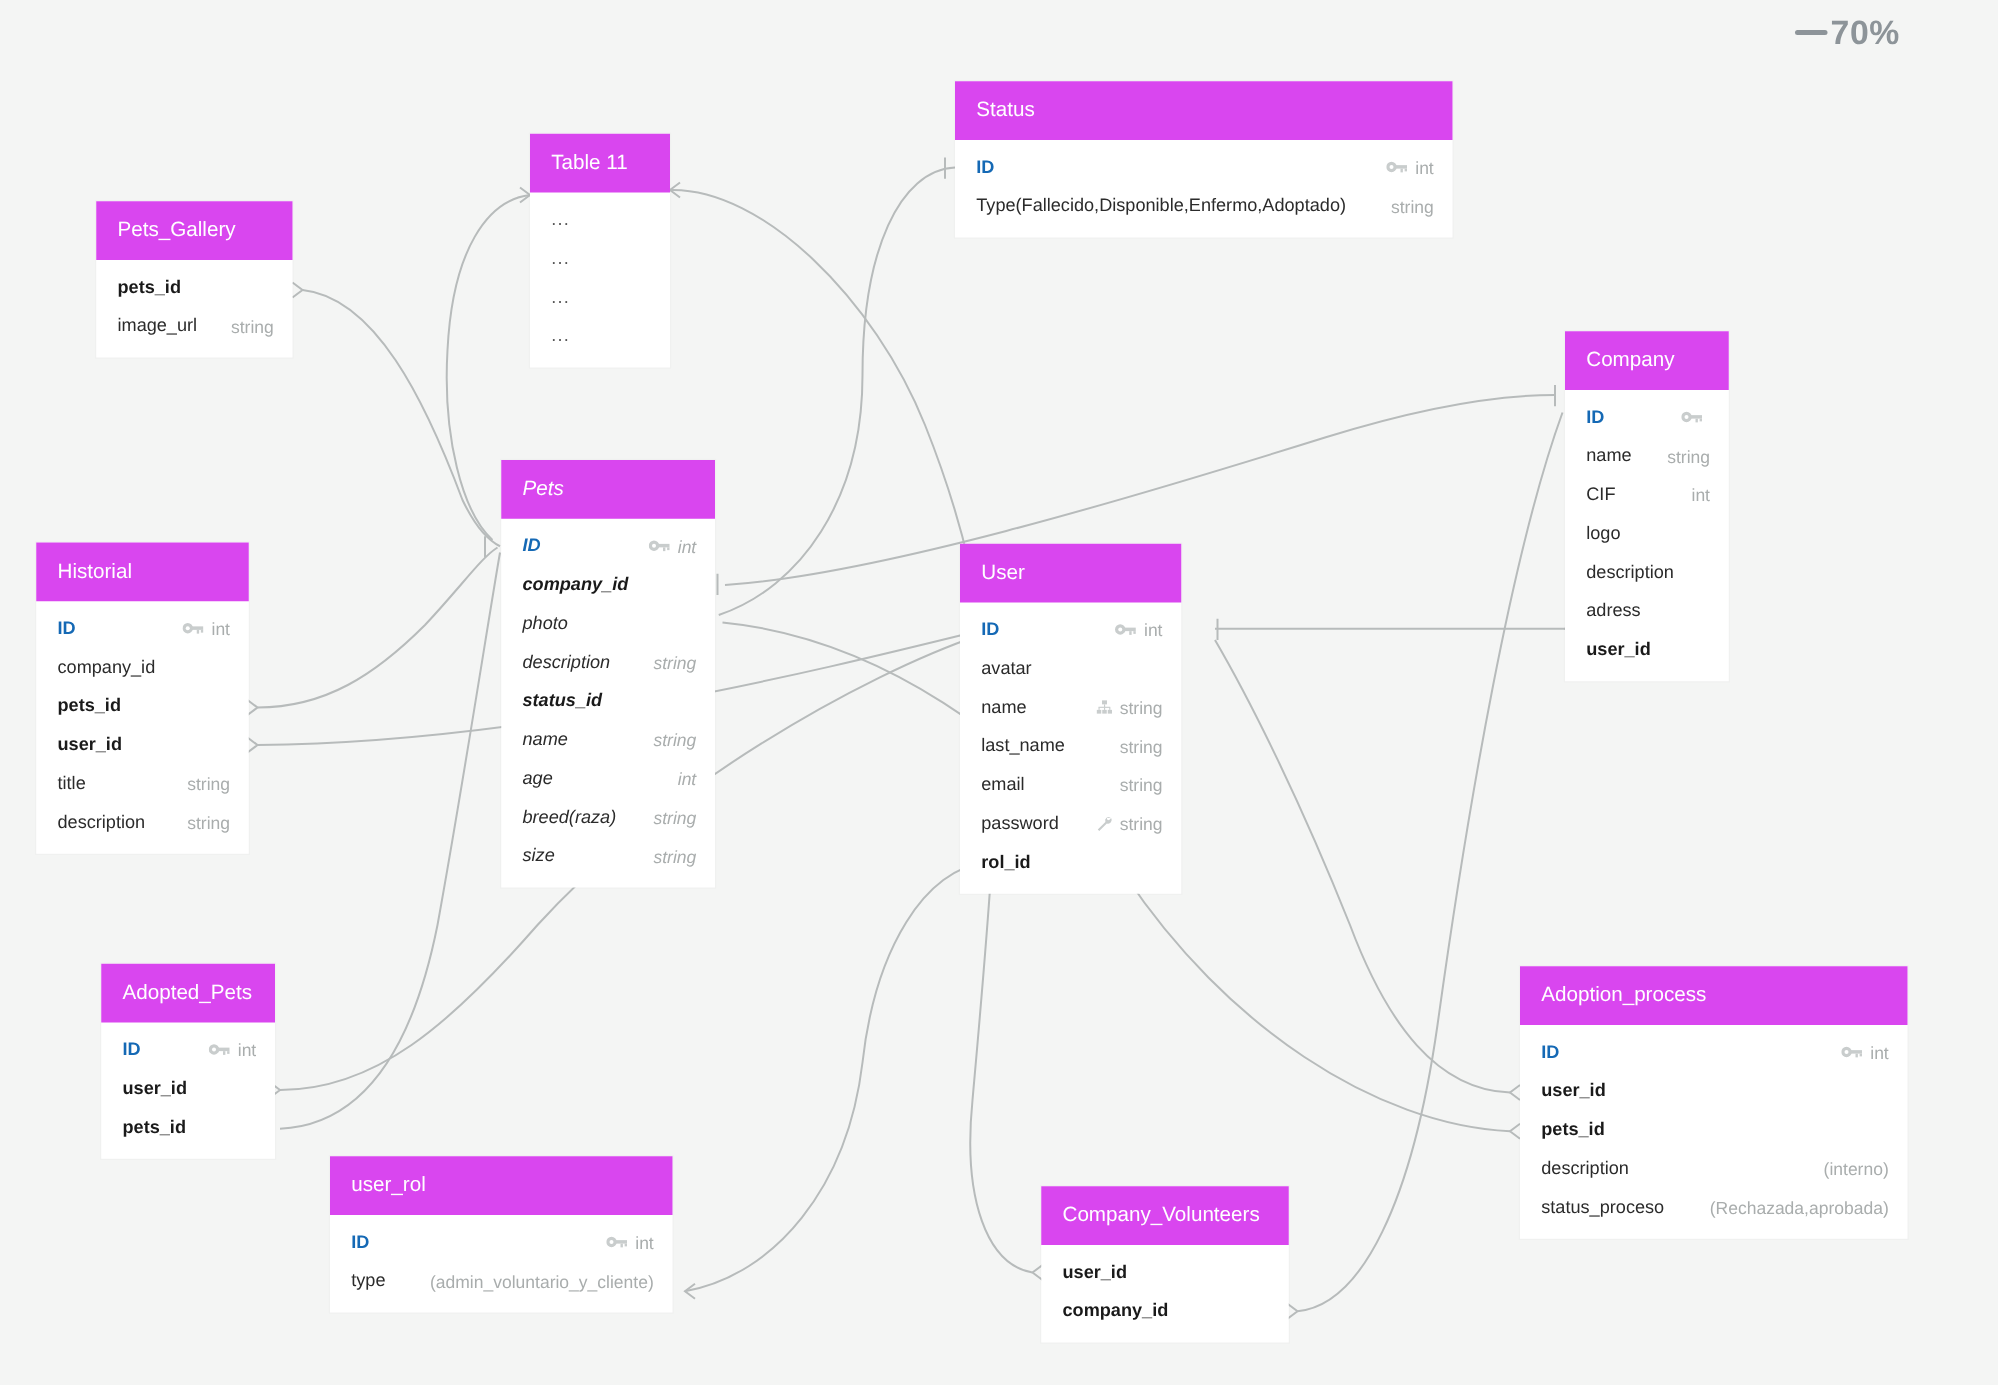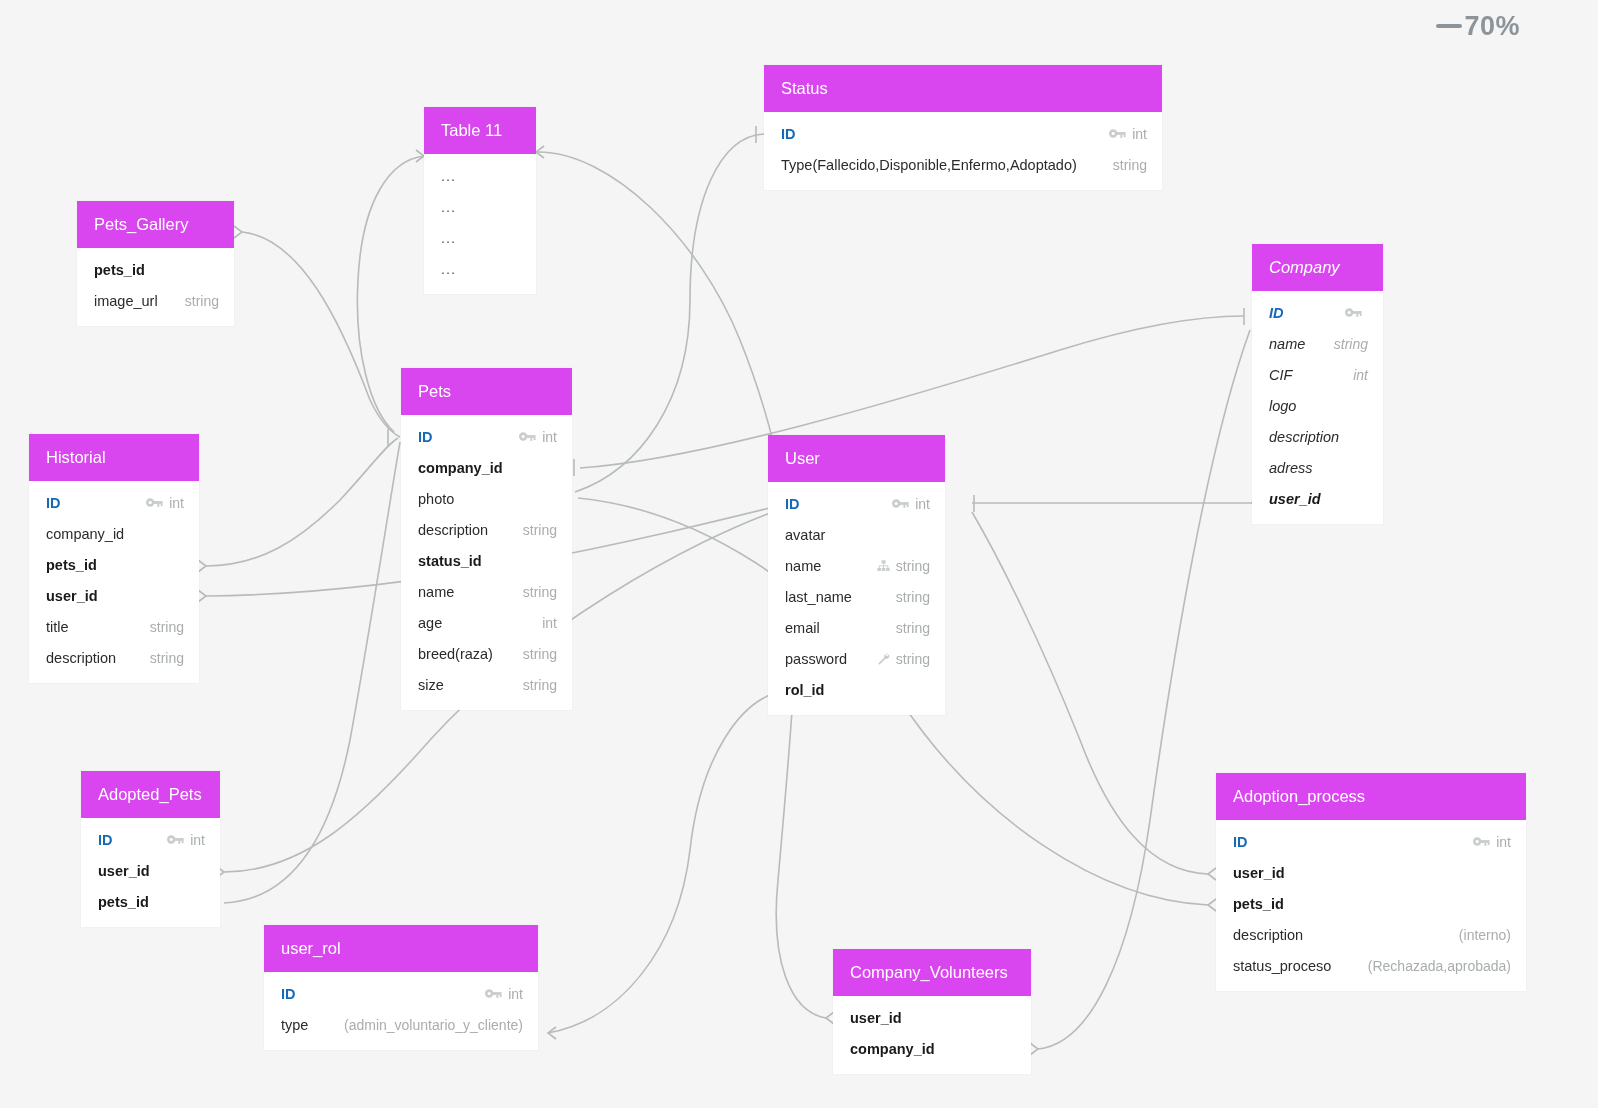--- a/index.html
+++ b/index.html
@@ -210,21 +210,21 @@
       <path d="M1216,868 L1208,874 L1216,880"></path>
     </g>
 
     <g>
       <path d="M1208,905 C1100,900 980,820 900,700 C820,590 700,510 578,498"></path>
       <path d="M1216,899 L1208,905 L1216,911"></path>
     </g>
 
   </svg>
 
-  <div class="table" id="t-pets_gallery" style="left: 77px; top: 161px; width: 157px; margin-top: 40px;">
+  <div class="table" id="t-pets_gallery" style="left: 77px; top: 161px; width: 157px;">
     <div class="table-header">Pets_Gallery</div>
     <div class="table-body">
       <div class="row fk">
         <span class="fname">pets_id</span>
         <span class="spacer"></span>
         <span class="ftype"></span>
       </div>
       <div class="row">
         <span class="fname">image_url</span>
         <span class="spacer"></span>
@@ -269,21 +269,21 @@
         <span class="ftype">int</span>
       </div>
       <div class="row">
         <span class="fname">Type(Fallecido,Disponible,Enfermo,Adoptado)</span>
         <span class="spacer"></span>
         <span class="ftype">string</span>
       </div>
     </div>
   </div>
 
-  <div class="table" id="t-company" style="left: 1252px; top: 244px; width: 131px; font-style: italic;">
+  <div class="table" id="t-company" style="left: 1252px; top: 265px; width: 131px;">
     <div class="table-header">Company</div>
     <div class="table-body">
       <div class="row pk">
         <span class="fname">ID</span>
         <span class="spacer"></span>
         <span class="ficon">
           <svg class="ico" width="17" height="11" viewBox="0 0 17 11">
               <circle cx="4.2" cy="5.5" r="4.2" fill="#c9cdcd"></circle>
               <circle cx="4.2" cy="5.5" r="1.6" fill="#ffffff"></circle>
               <rect x="6.6" y="4.1" width="10" height="2.8" fill="#c9cdcd"></rect>
@@ -319,21 +319,21 @@
         <span class="ftype"></span>
       </div>
       <div class="row fk">
         <span class="fname">user_id</span>
         <span class="spacer"></span>
         <span class="ftype"></span>
       </div>
     </div>
   </div>
 
-  <div class="table" id="t-pets" style="left: 401px; top: 368px; width: 171px;">
+  <div class="table" id="t-pets" style="left: 401px; top: 368px; width: 171px; font-style: italic;">
     <div class="table-header">Pets</div>
     <div class="table-body">
       <div class="row pk">
         <span class="fname">ID</span>
         <span class="spacer"></span>
         <span class="ficon">
           <svg class="ico" width="17" height="11" viewBox="0 0 17 11">
               <circle cx="4.2" cy="5.5" r="4.2" fill="#c9cdcd"></circle>
               <circle cx="4.2" cy="5.5" r="1.6" fill="#ffffff"></circle>
               <rect x="6.6" y="4.1" width="10" height="2.8" fill="#c9cdcd"></rect>

